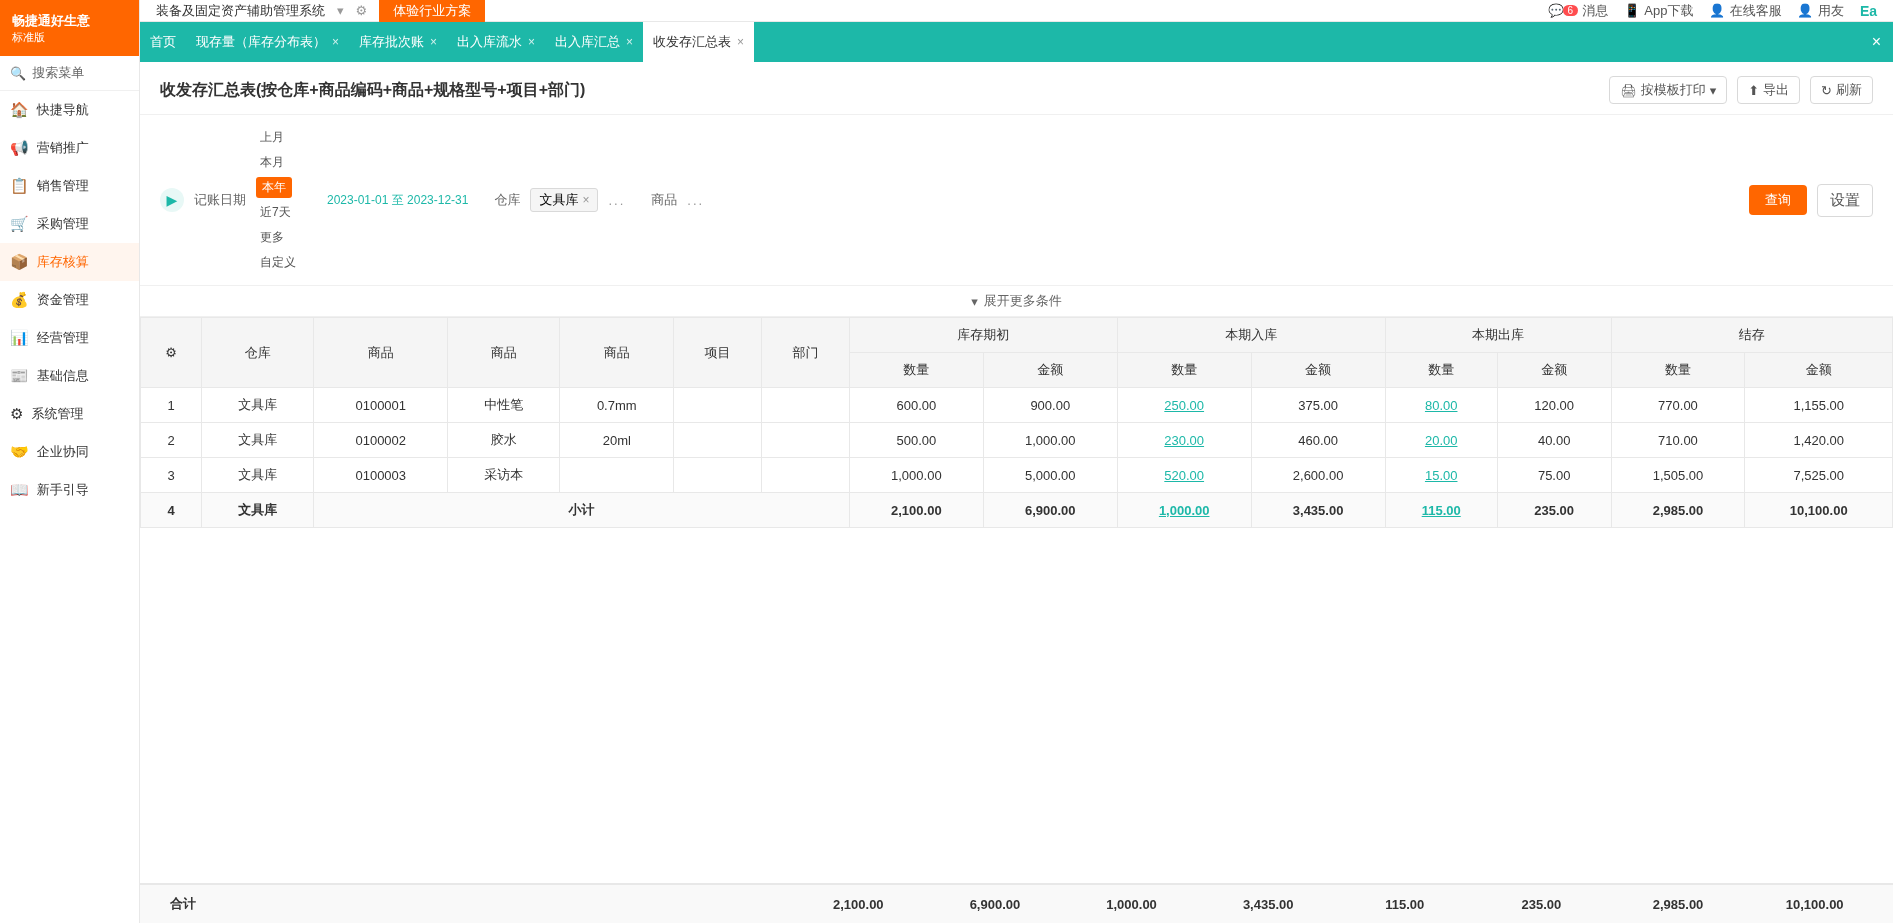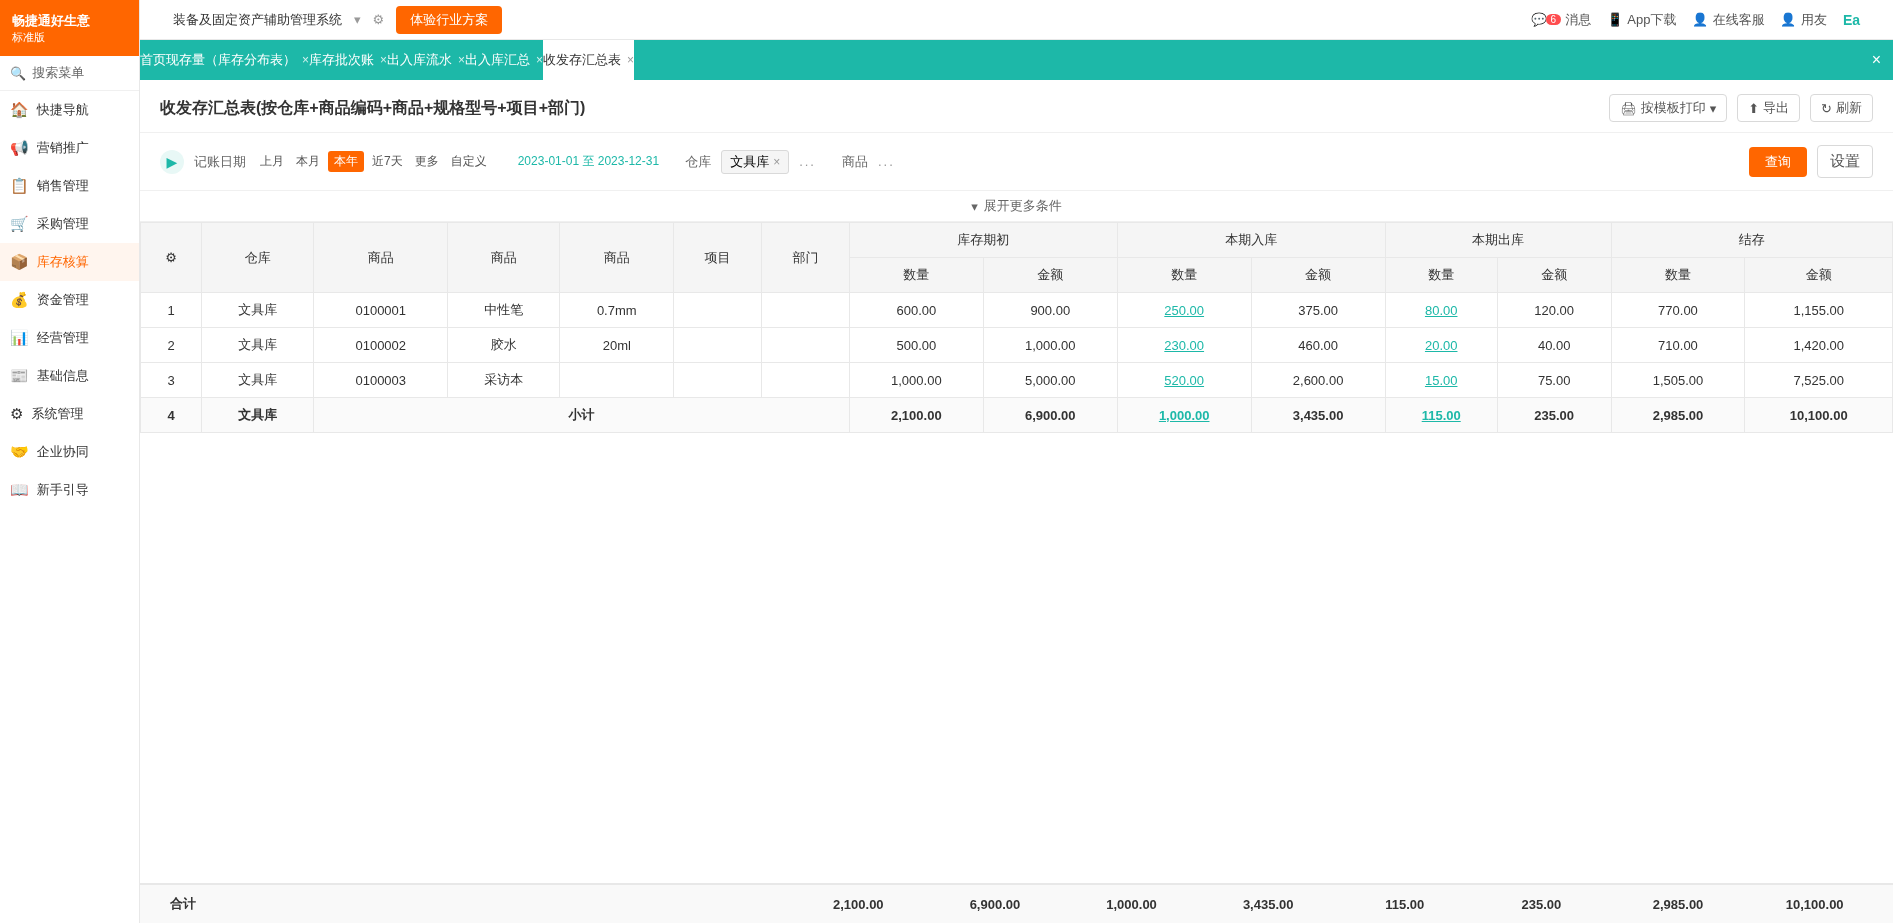--- a/index.html
+++ b/index.html
@@ -50,26 +50,26 @@
     
     .main {
       flex: 1;
       display: flex;
       flex-direction: column;
       overflow: hidden;
     }
 
     
     .top-header {
-      height: 40px;
+      height: 22px;
       background: #fff;
       border-bottom: 1px solid #e8e8e8;
       display: flex;
       align-items: center;
-      padding: 0 33px;
+      padding: 0 16px;
       justify-content: space-between;
       flex-shrink: 0;
     }
     .top-header-left {
       display: flex;
       align-items: center;
       gap: 12px;
       font-size: 13px;
       color: #333;
     }
@@ -109,21 +109,21 @@
     .tab-bar {
       height: 40px;
       background: #1db8a8;
       display: flex;
       align-items: center;
       padding: 0 0;
       flex-shrink: 0;
       overflow-x: auto;
     }
     .tab-item {
-      padding: 0 0;
+      padding: 0 10px;
       height: 40px;
       display: flex;
       align-items: center;
       gap: 6px;
       color: #fff;
       cursor: pointer;
       white-space: nowrap;
       font-size: 13px;
     }
     .tab-item.active { background: #fff; color: #333; border-radius: 0; }
@@ -187,21 +187,21 @@
       width: 24px;
       height: 24px;
       border-radius: 50%;
       cursor: pointer;
       font-size: 14px;
       display: flex;
       align-items: center;
       justify-content: center;
     }
     .filter-label { color: #666; }
-    .date-filter { display: flex; align-items: flex-start; gap: 4px; }
+    .date-filter { display: flex; align-items: flex-start; gap: 4px; flex-direction: column; }
     .date-btn {
       border: none;
       background: none;
       cursor: pointer;
       color: #555;
       font-size: 12px;
       padding: 2px 4px;
     }
     .date-btn.active {
       background: #ff6600;

